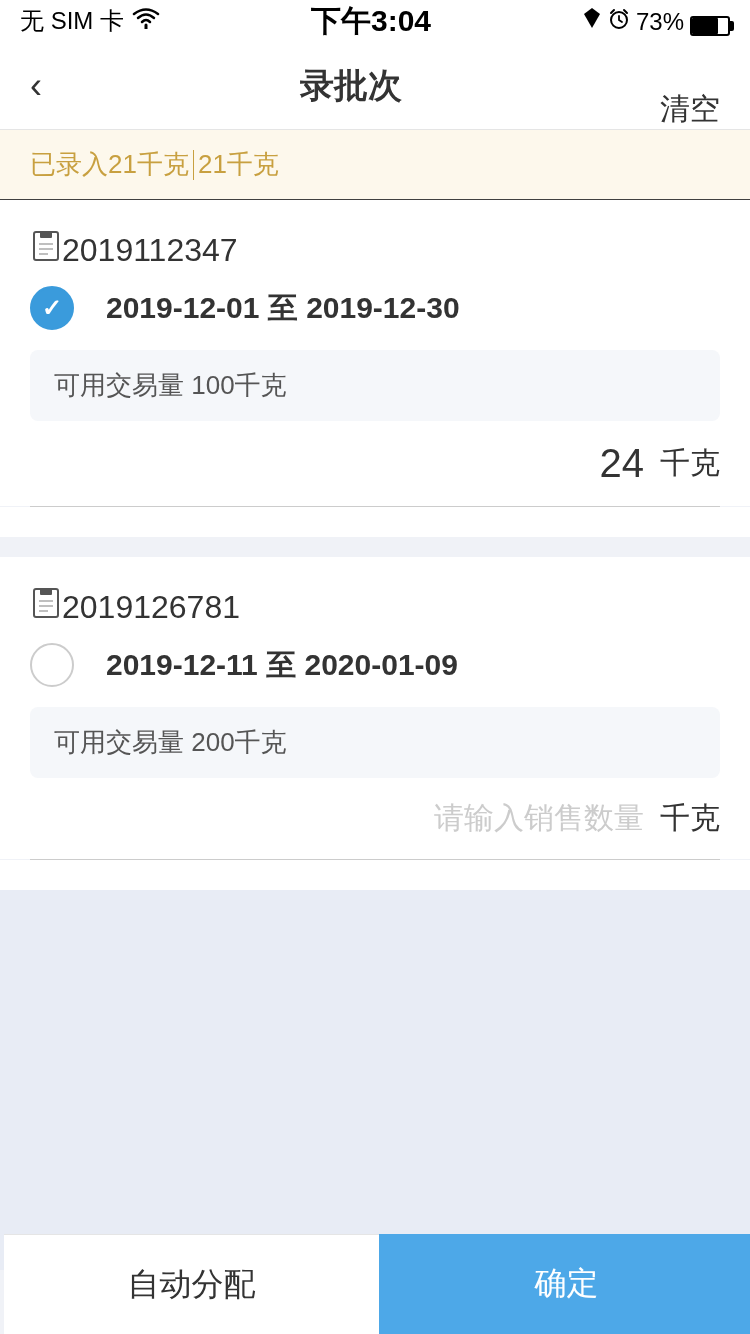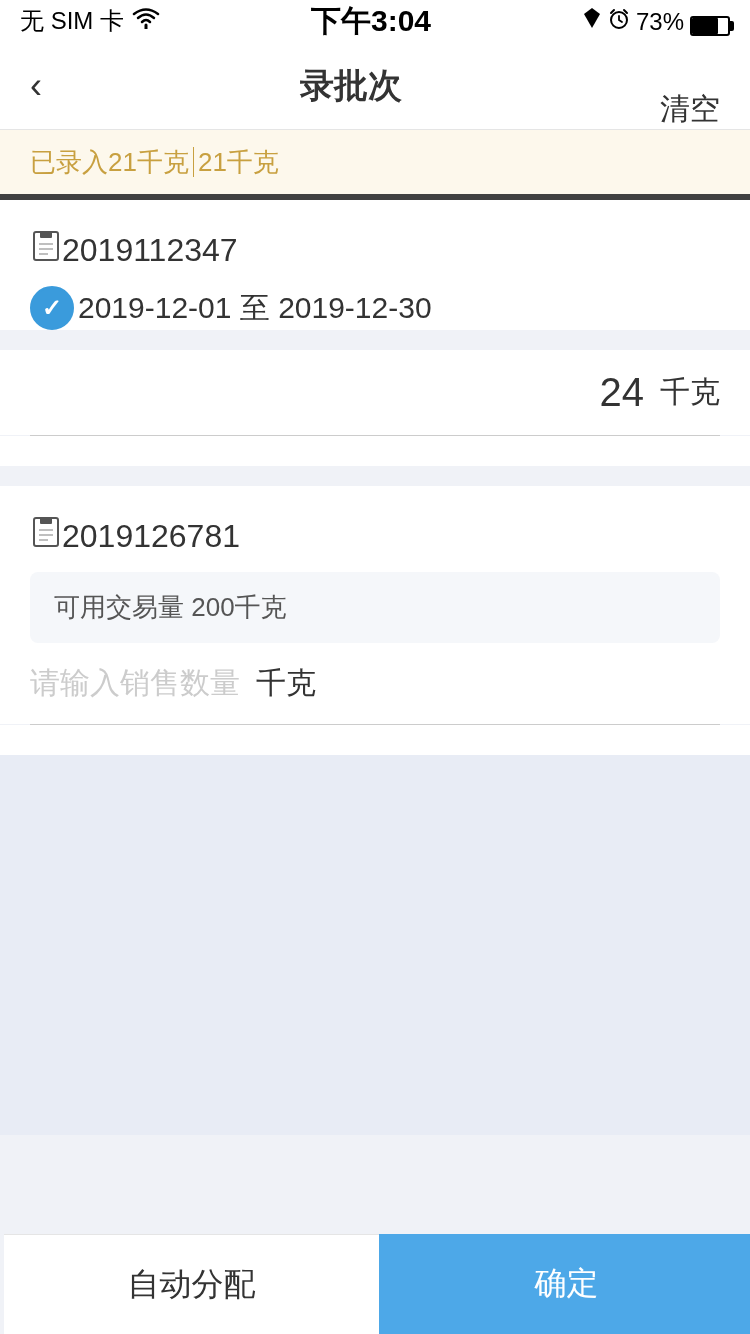--- a/index.html
+++ b/index.html
@@ -99,21 +99,21 @@
 
     
     .info-banner {
       width: 750px;
       height: 70px;
       background: #fdf8ec;
       display: flex;
       align-items: center;
       padding: 0 30px;
       gap: 4px;
-      border-bottom: 6px solid #404040;
+      border-bottom: 1px solid #404040;
     }
     .info-text {
       font-size: 26px;
       color: #c8a040;
     }
     .info-divider {
       width: 1px;
       height: 30px;
       background: #c8a040;
     }
@@ -137,22 +137,23 @@
     }
     .batch-id {
       font-size: 32px;
       color: #333;
       font-weight: 500;
     }
 
     .date-row {
       display: flex;
       align-items: center;
-      gap: 4px;
+      gap: 32px;
       margin-bottom: 20px;
+      font-weight: bold;
     }
     .radio-circle {
       width: 44px;
       height: 44px;
       border-radius: 50%;
       border: 2px solid #ccc;
       background: #fff;
       display: flex;
       align-items: center;
       justify-content: center;
@@ -209,21 +210,21 @@
 
     .card-divider {
       height: 20px;
       background: #f0f2f7;
     }
 
     
     .qty-input-placeholder {
       display: flex;
       align-items: center;
-      justify-content: flex-start;
+      justify-content: flex-end;
       padding: 20px 30px;
       background: #fff;
     }
     .qty-placeholder-text {
       font-size: 30px;
       color: #ccc;
       margin-right: 16px;
     }
     .qty-placeholder-unit {
       font-size: 30px;
@@ -335,20 +336,21 @@
         <line x1="9" y1="19" x2="23" y2="19" stroke="#aaa" stroke-width="1.5"></line>
         <line x1="9" y1="24" x2="18" y2="24" stroke="#aaa" stroke-width="1.5"></line>
       </svg>
     </span>
     <span class="batch-id">2019112347</span>
   </div>
   <div class="date-row">
     <div class="radio-circle selected"></div>
     <span class="date-text">2019-12-01 至 2019-12-30</span>
   </div>
+  <div class="available-qty">可用交易量 100千克</div>
 </div>
 <div class="qty-input-row">
   <span class="qty-value">24</span>
   <span class="qty-unit">千克</span>
 </div>
 <div class="qty-underline"></div>
 <div class="card-bottom-padding"></div>
 
 <div class="card-divider"></div>
 
@@ -358,20 +360,24 @@
       <svg width="32" height="32" viewBox="0 0 32 32" fill="none">
         <rect x="4" y="2" width="24" height="28" rx="2" stroke="#555" stroke-width="2"></rect>
         <rect x="10" y="2" width="12" height="6" rx="1" fill="#555"></rect>
         <line x1="9" y1="14" x2="23" y2="14" stroke="#aaa" stroke-width="1.5"></line>
         <line x1="9" y1="19" x2="23" y2="19" stroke="#aaa" stroke-width="1.5"></line>
         <line x1="9" y1="24" x2="18" y2="24" stroke="#aaa" stroke-width="1.5"></line>
       </svg>
     </span>
     <span class="batch-id">2019126781</span>
   </div>
+  <div class="date-row">
+    <div class="radio-circle"></div>
+    <span class="date-text">2019-12-11 至 2020-01-09</span>
+  </div>
   <div class="available-qty">可用交易量 200千克</div>
 </div>
 <div class="qty-input-placeholder">
   <span class="qty-placeholder-text">请输入销售数量</span>
   <span class="qty-placeholder-unit">千克</span>
 </div>
 <div class="qty-placeholder-underline"></div>
 <div class="card-bottom-padding"></div>
 
 <div class="empty-area"></div>

